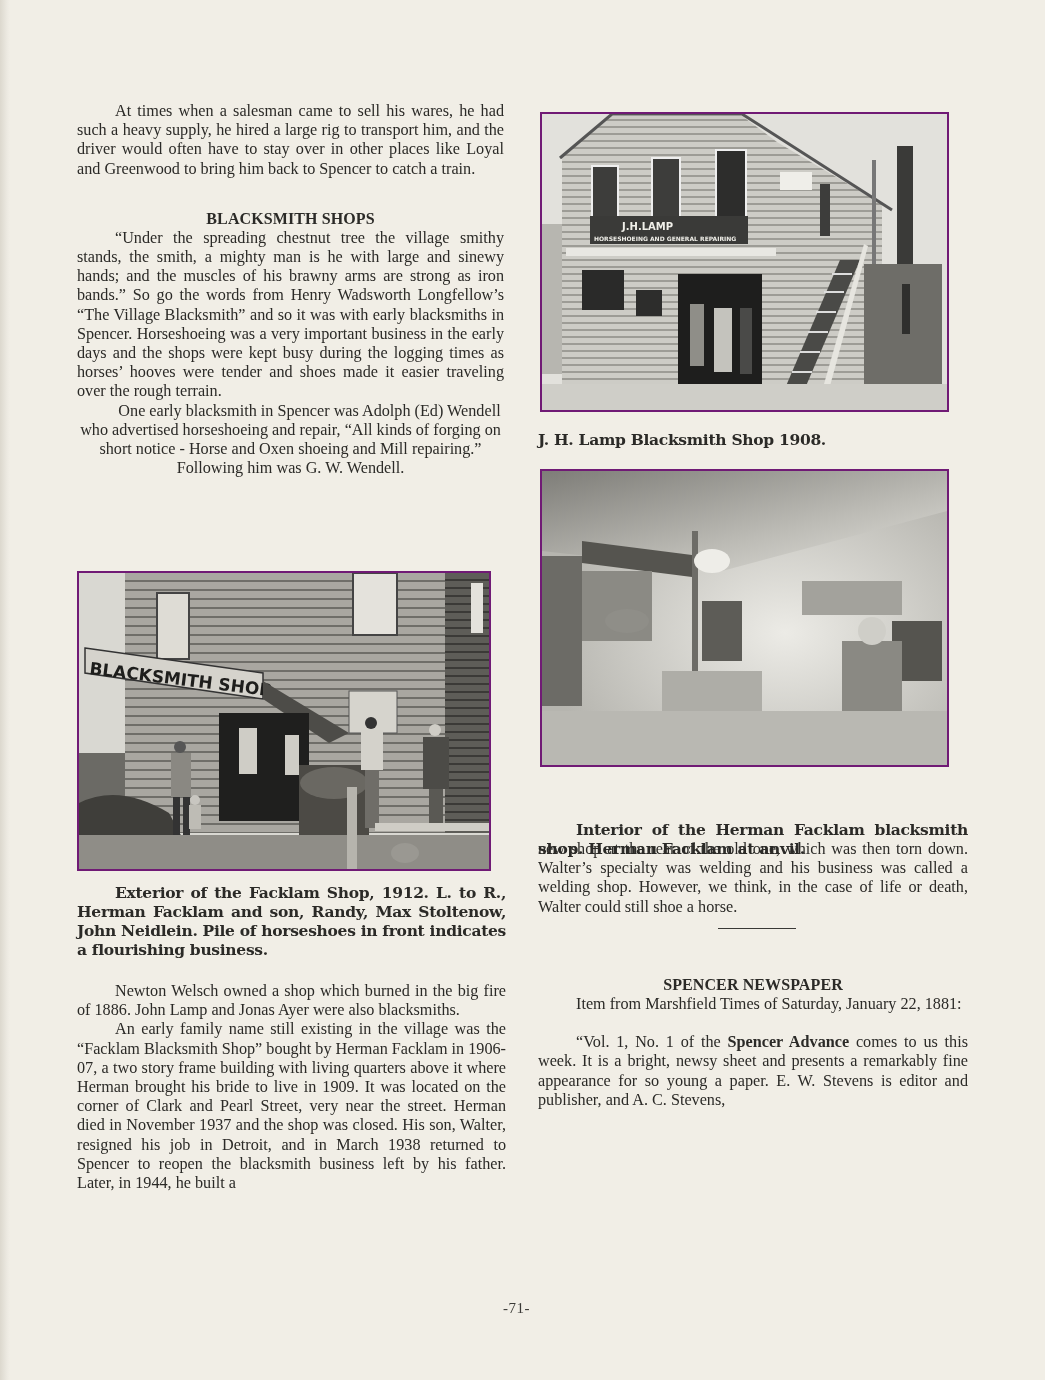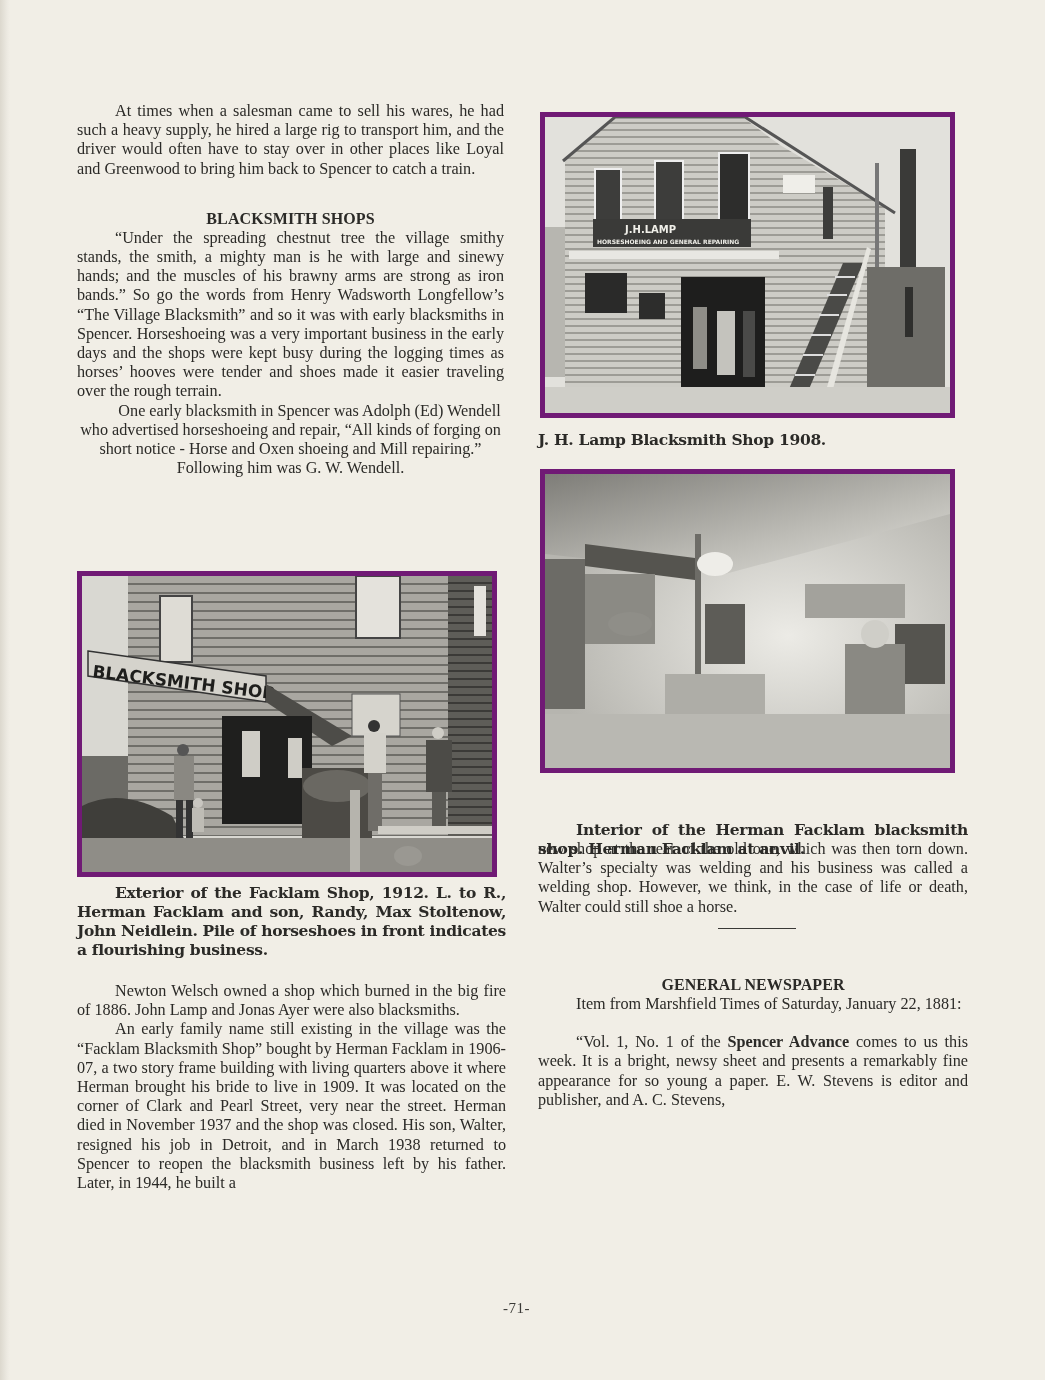--- a/index.html
+++ b/index.html
@@ -24,21 +24,21 @@
     margin: 0; font-size: 16px; font-weight: bold; text-align: center;
     letter-spacing: 0.1px; line-height: 20px;
   }
   .caption {
     font-size: 15.5px; line-height: 19px; font-weight: bold; text-align: justify;
     font-family: "DejaVu Serif", "Liberation Serif", serif; letter-spacing: -0.3px;
   }
   .caption.indent { text-indent: 38px; }
   .photo {
     position: absolute; overflow: hidden;
-    border: 5px solid #701a75;
+    border: 2px solid #701a75;
   }
   .photo svg { display: block; width: 100%; height: 100%; }
   .divider {
     position: absolute; left: 718px; top: 928px; width: 78px; height: 1px;
     background: #3a3936;
   }
   .page-number {
     position: absolute; left: 503px; top: 1300px; font-size: 15px;
     color: #3a3936; letter-spacing: 0.5px;
   }
@@ -198,18 +198,18 @@
   <div class="caption indent">Interior of the Herman Facklam blacksmith shop. Herman Facklam at anvil.</div>
 </div>
 
 <div class="col col-right" style="top:840px;">
   <p>new shop at the rear of the old one, which was then torn down. Walter’s specialty was welding and his business was called a welding shop. However, we think, in the case of life or death, Walter could still shoe a horse.</p>
 </div>
 
 <div class="divider"></div>
 
 <div class="col col-right" style="top:975px;">
-  <h2>GENERAL NEWSPAPER</h2>
+  <h2>SPENCER NEWSPAPER</h2>
   <p class="indent">Item from Marshfield Times of Saturday, January 22, 1881:</p>
   <p class="indent" style="margin-top:19px;"><span>“Vol. 1, No. 1 of the </span><b class="inline">Spencer Advance</b><span> comes to us this week. It is a bright, newsy sheet and presents a remarkably fine appearance for so young a paper. E. W. Stevens is editor and publisher, and A. C. Stevens,</span></p>
 </div>
 
 <div class="page-number">-71-</div>
 
 </body></html>

